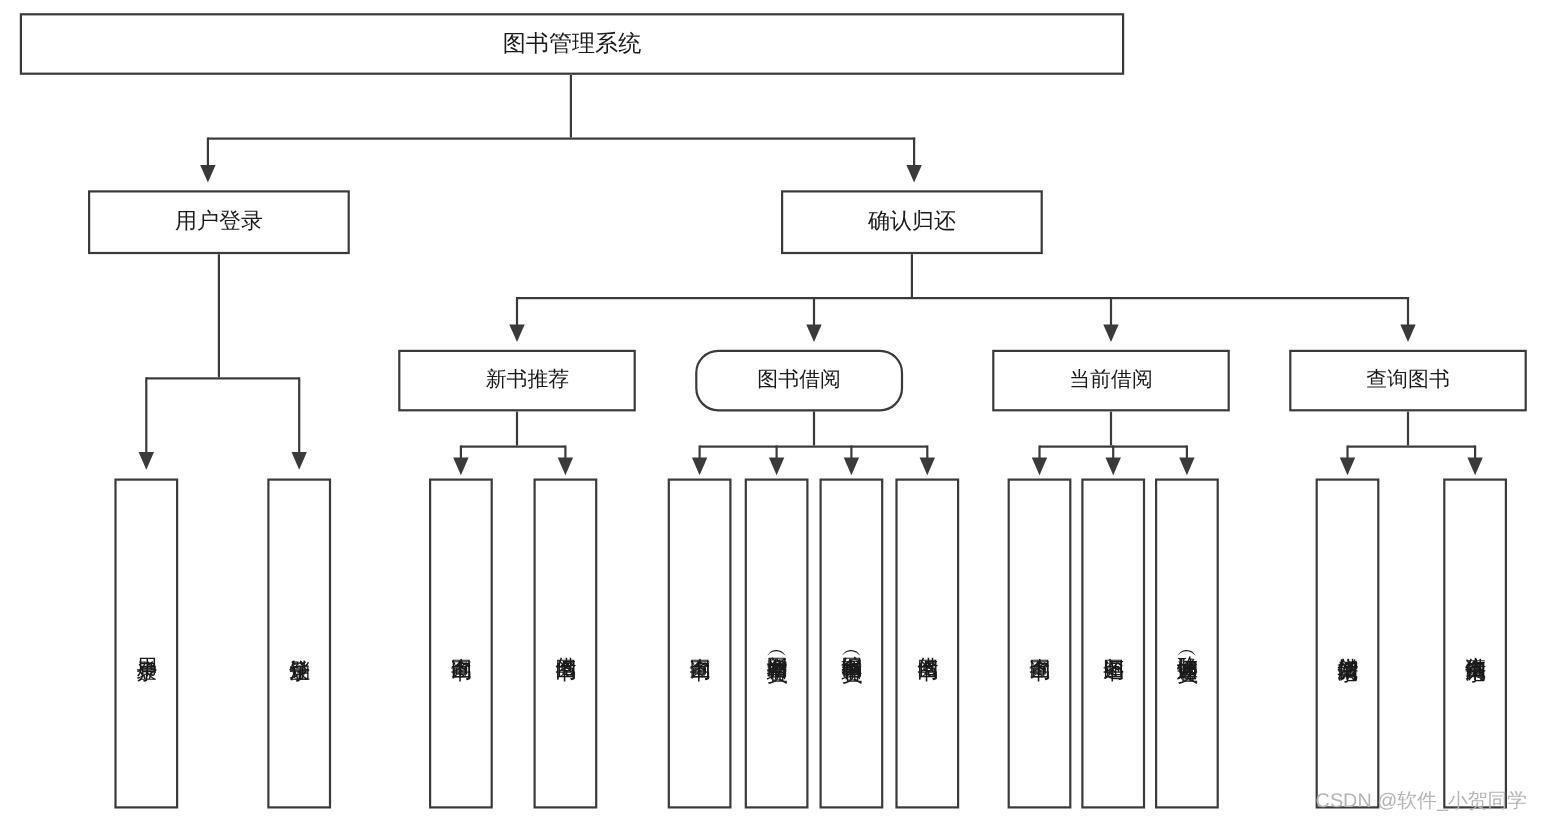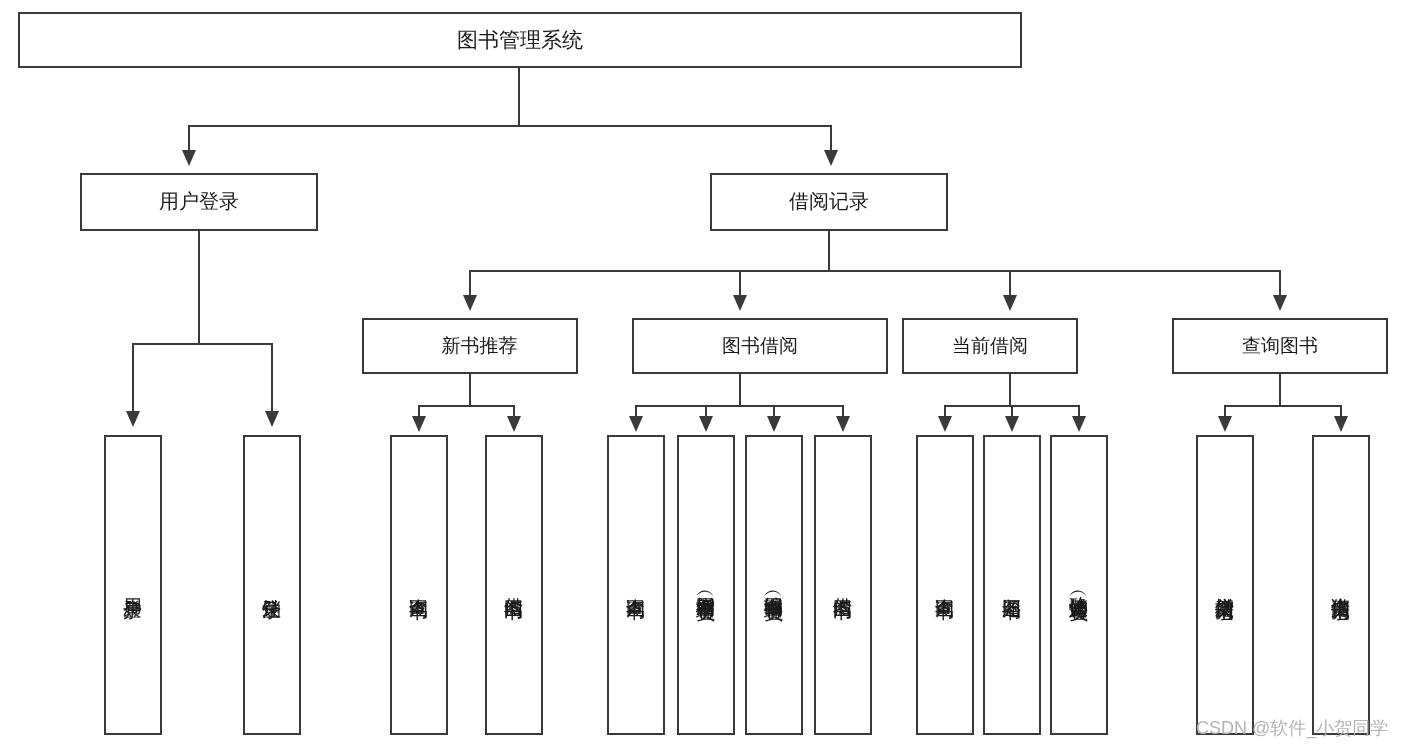--- a/index.html
+++ b/index.html
@@ -151,47 +151,47 @@
       <div class="node branch" style="left: 80px; top: 173px; width: 238px; height: 58px;">
         <span class="label">用户登录</span>
       </div>
       <div class="node leaf" style="left: 104px; top: 435px; width: 58px; height: 300px;">
         <span class="label">用户登录</span>
       </div>
       <div class="node leaf" style="left: 243px; top: 435px; width: 58px; height: 300px;">
         <span class="label">注销登录</span>
       </div>
       <div class="node branch" style="left: 710px; top: 173px; width: 238px; height: 58px;">
-        <span class="label">借阅记录</span>
+        <span class="label">确认归还</span>
       </div>
       <div class="node sub" style="left: 362px; top: 318px; width: 216px; height: 56px; padding-left: 19px;">
         <span class="label">新书推荐</span>
       </div>
       <div class="node leaf" style="left: 390px; top: 435px; width: 58px; height: 300px;">
         <span class="label">查询图书</span>
       </div>
       <div class="node leaf" style="left: 485px; top: 435px; width: 58px; height: 300px;">
         <span class="label">借阅图书</span>
       </div>
-      <div class="node sub" style="left: 632px; top: 318px; width: 256px; height: 56px;">
+      <div class="node sub" style="left: 632px; top: 318px; width: 189px; height: 56px; border-radius: 21px;">
         <span class="label">图书借阅</span>
       </div>
       <div class="node leaf" style="left: 607px; top: 435px; width: 58px; height: 300px;">
         <span class="label">查询图书</span>
       </div>
       <div class="node leaf" style="left: 677px; top: 435px; width: 58px; height: 300px;">
         <span class="label">新增图书（管理员）</span>
       </div>
       <div class="node leaf" style="left: 745px; top: 435px; width: 58px; height: 300px;">
         <span class="label">编辑图书（管理员）</span>
       </div>
       <div class="node leaf" style="left: 814px; top: 435px; width: 58px; height: 300px;">
         <span class="label">借阅图书</span>
       </div>
-      <div class="node sub" style="left: 902px; top: 318px; width: 176px; height: 56px;">
+      <div class="node sub" style="left: 902px; top: 318px; width: 216px; height: 56px;">
         <span class="label">当前借阅</span>
       </div>
       <div class="node leaf" style="left: 916px; top: 435px; width: 58px; height: 300px;">
         <span class="label">查询图书</span>
       </div>
       <div class="node leaf" style="left: 983px; top: 435px; width: 58px; height: 300px;">
         <span class="label">归还图书</span>
       </div>
       <div class="node leaf" style="left: 1050px; top: 435px; width: 58px; height: 300px;">
         <span class="label">确认归还（管理员）</span>

